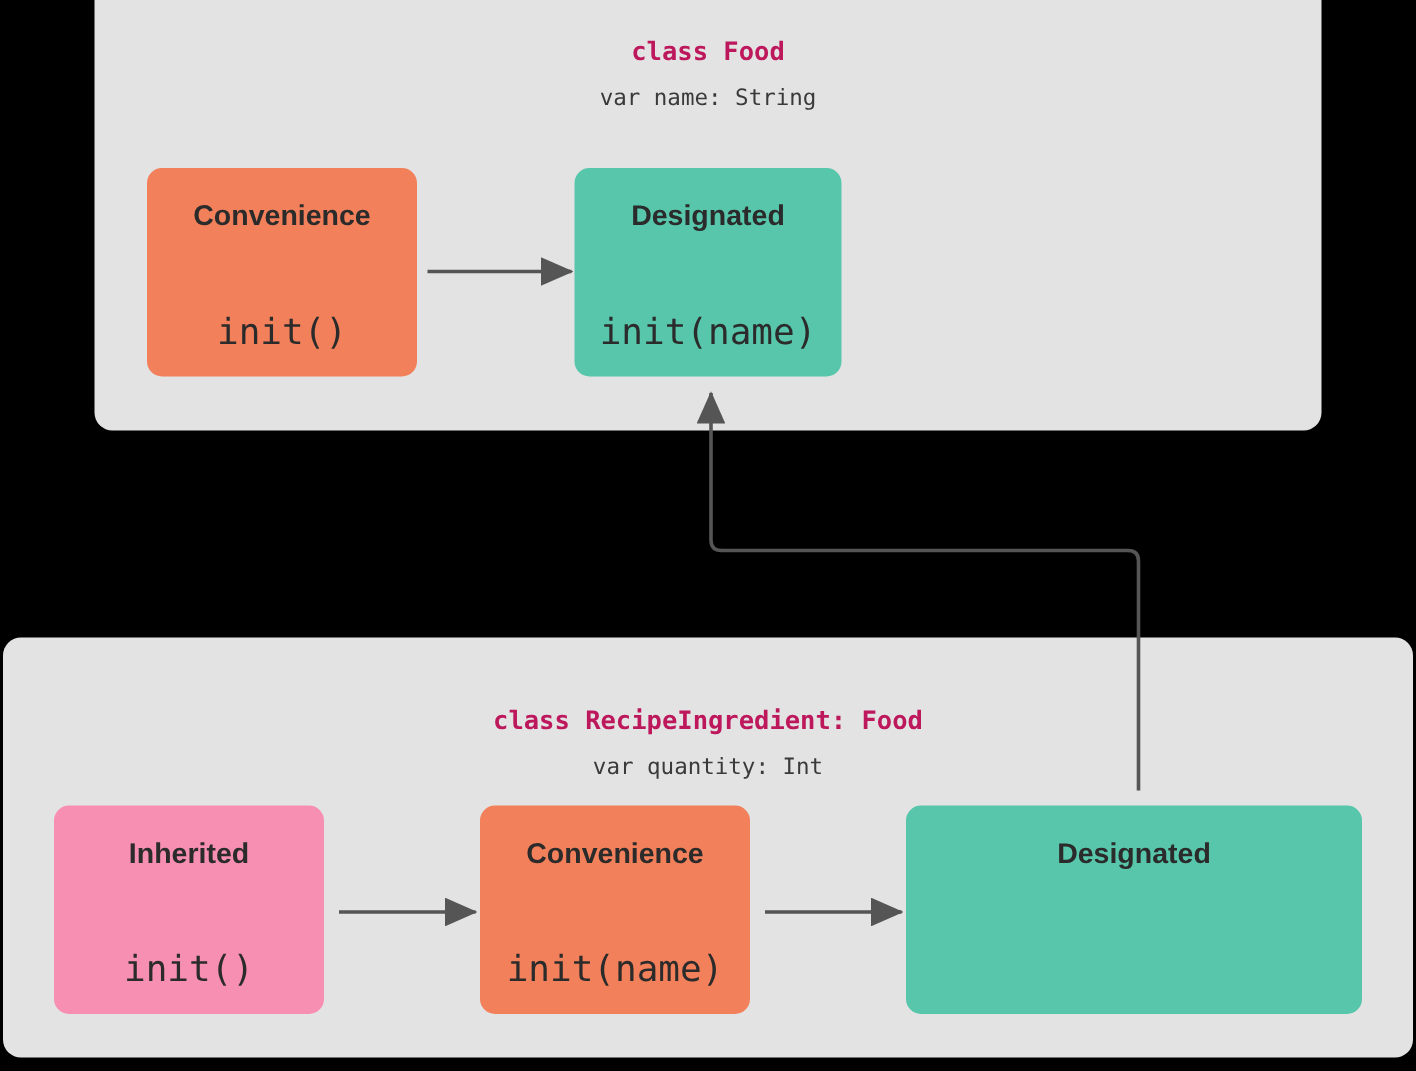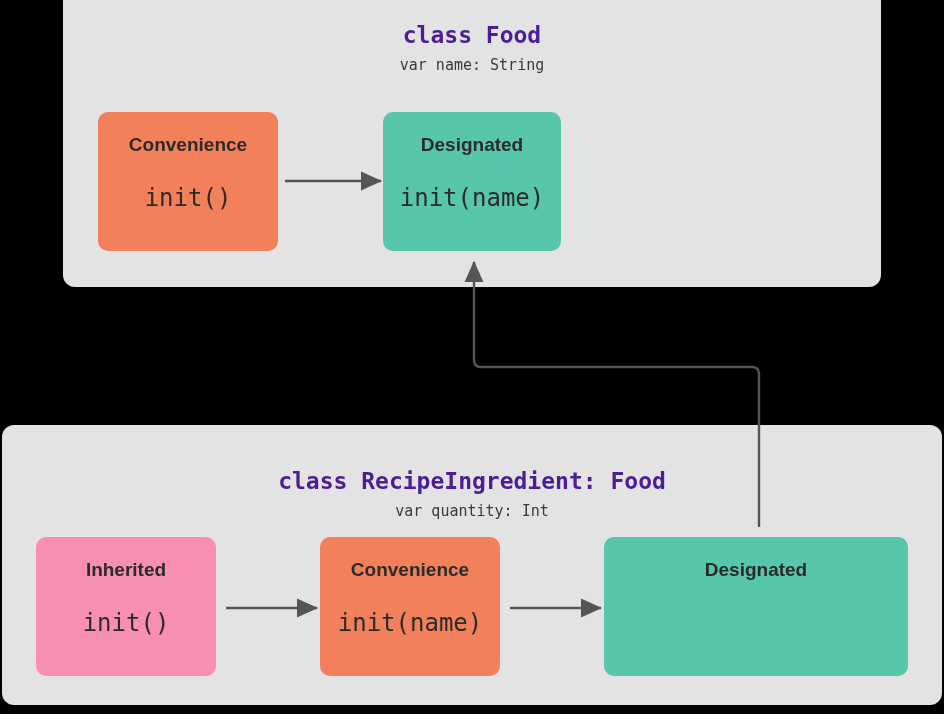--- a/index.html
+++ b/index.html
@@ -42,43 +42,44 @@
     width: 100%;
     text-align: center;
     color: #2d2d2d;
   }
   .panel-food .panel-header { top: 38px; }
   .panel-recipe .panel-header { top: 41px; }
 
   .class-title {
     font-family: "DejaVu Sans Mono", "Liberation Mono", monospace;
     font-weight: bold;
-    font-size: 23px;
+    font-size: 17px;
     letter-spacing: 0px;
     line-height: 30px;
-    color: #4c1d95;
+    color: #be185d;
     white-space: pre;
   }
   .class-prop {
     font-family: "DejaVu Sans Mono", "Liberation Mono", monospace;
     font-weight: normal;
     font-size: 15px;
     line-height: 30px;
     color: #3a3a3a;
     white-space: pre;
   }
 
   .node {
     position: absolute;
     border-radius: 10px;
     box-sizing: border-box;
     display: flex;
     flex-direction: column;
     align-items: center;
     justify-content: flex-start;
+    gap: 23px;
   }
   .node-title {
     font-family: "Liberation Sans", sans-serif;
     font-weight: bold;
     font-size: 19px;
     color: #2b2b2b;
     white-space: nowrap;
   }
   .node-sub {
     font-family: "DejaVu Sans Mono", "Liberation Mono", monospace;

